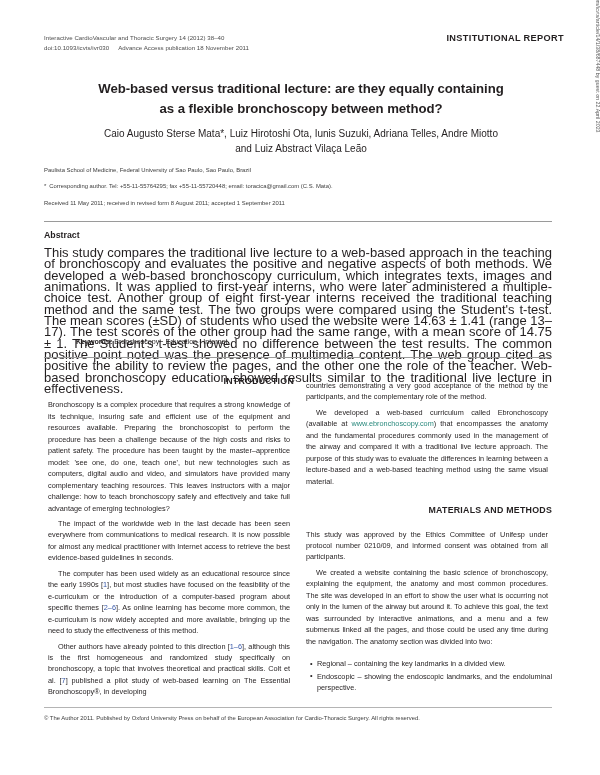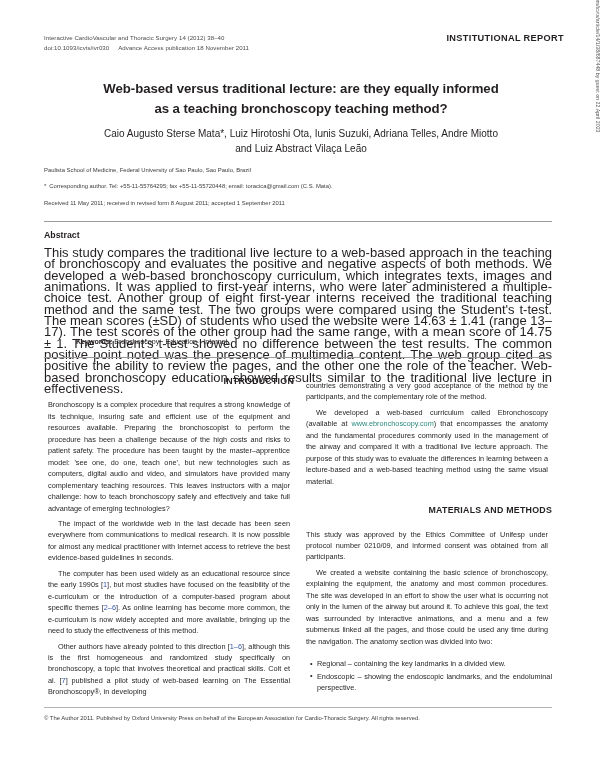--- a/index.html
+++ b/index.html
@@ -230,22 +230,22 @@
 <div class="page">
 
   <div class="runhead">
     <div>Interactive CardioVascular and Thoracic Surgery 14 (2012) 38–40</div>
     <div><span>doi:10.1093/icvts/ivr030</span><span class="doi-sep"></span><span>Advance Access publication 18 November 2011</span></div>
   </div>
 
   <div class="section-flag">INSTITUTIONAL REPORT</div>
 
   <div class="title">
-    <span>Web-based versus traditional lecture: are they equally informed</span><br>
-    <span>as a teaching bronchoscopy teaching method?</span>
+    <span>Web-based versus traditional lecture: are they equally containing</span><br>
+    <span>as a flexible bronchoscopy between method?</span>
   </div>
 
   <div class="authors">
     <span>Caio Augusto Sterse Mata*, Luiz Hirotoshi Ota, Iunis Suzuki, Adriana Telles, Andre Miotto</span><br>
     <span>and Luiz Abstract Vilaça Leão</span>
   </div>
 
   <div class="affil">Paulista School of Medicine, Federal University of Sao Paulo, Sao Paulo, Brazil</div>
 
   <div class="corresp">

